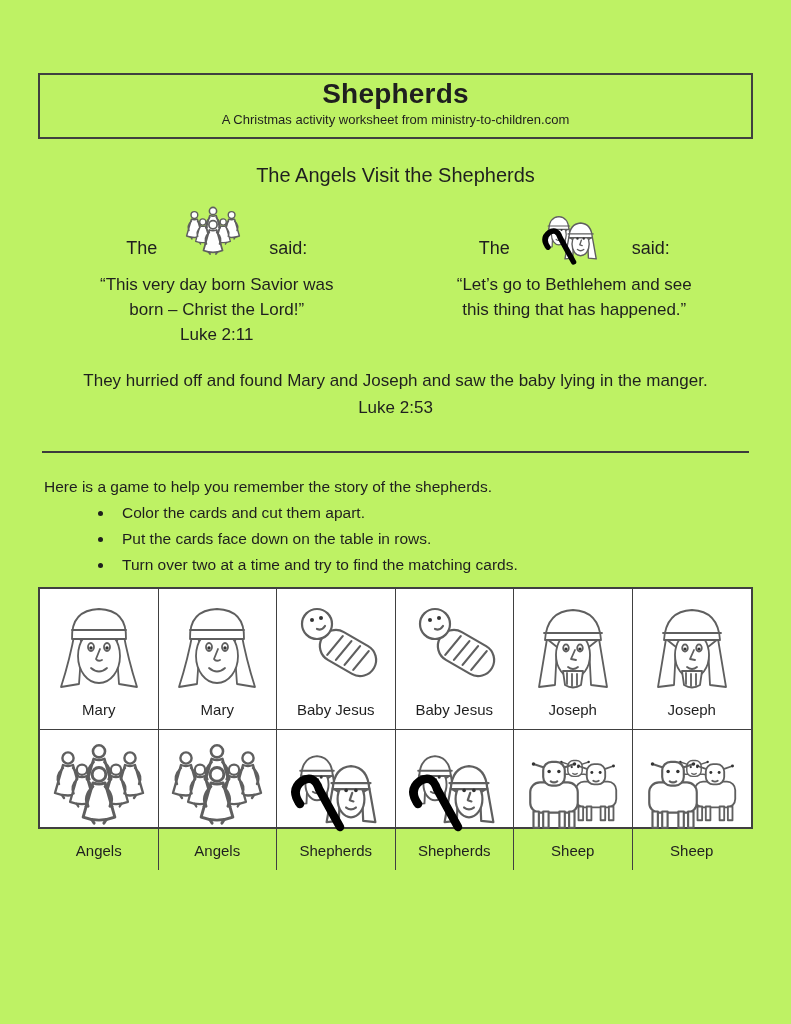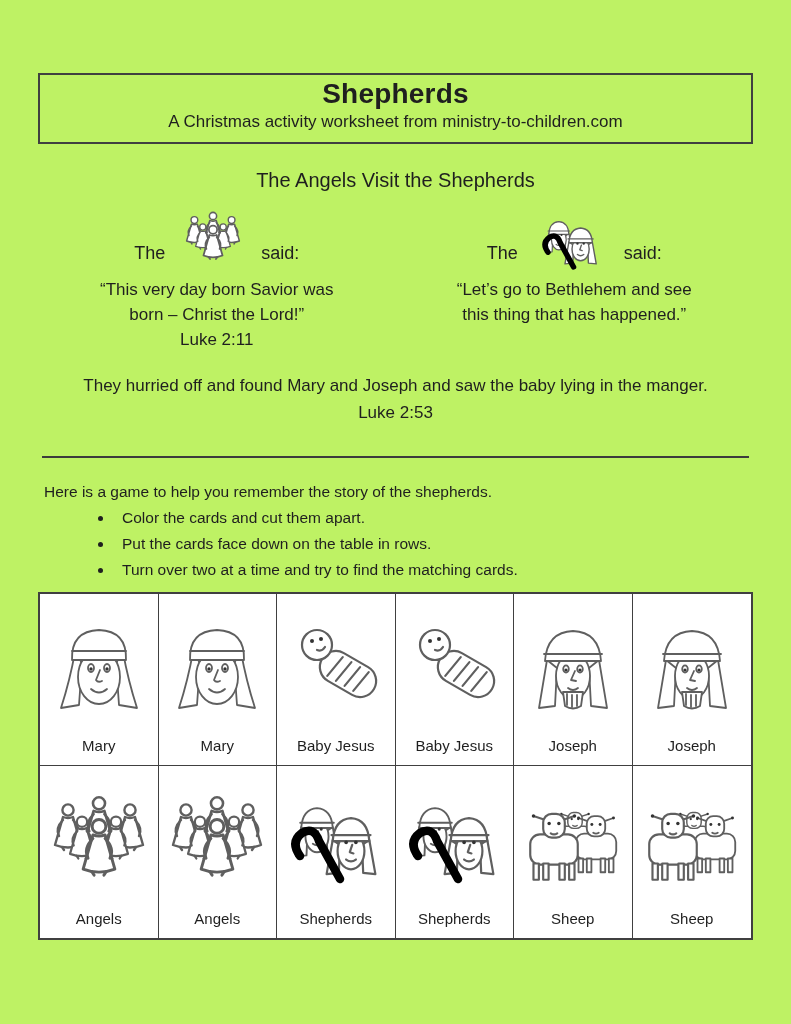--- a/index.html
+++ b/index.html
@@ -6,45 +6,45 @@
   html,body { background:#ffffff; }
   body { font-family:"Liberation Sans", sans-serif; color:#1f1f1f; }
   .page {
     position:relative; width:791px; height:1024px; margin:0 auto;
     background:#bef264; padding:73px 38px 0 38px; overflow:hidden;
   }
   .header-box {
     border:2px solid #404040; text-align:center; padding:3px 8px 10px 8px;
   }
   .title { font-size:28px; font-weight:bold; letter-spacing:0.2px; }
-  .subtitle { font-size:17px; margin-top:2px;text-align:center; }
+  .subtitle { font-size:13px; margin-top:2px;text-align:center; }
   .section-heading {
     text-align:center; font-size:20px; font-weight:normal; margin-top:25px;
   }
   .speakers { display:flex; margin-top:12px; }
   .speaker { width:50%; text-align:center; }
   .speaker-line {
     display:flex; align-items:flex-end; justify-content:center;
-    gap:12px; font-size:18px; height:64px; line-height:26px;
+    gap:20px; font-size:18px; height:64px; line-height:26px;
   }
   .speaker-line .word { padding-bottom:2px; }
   .icon-angels svg { width:72px; height:60px; display:block; }
   .icon-shepherds svg { width:82px; height:64px; display:block; margin-bottom:-6px; }
   .quote { font-size:17px; line-height:25px; margin-top:9px; }
   .quote span { display:block; }
   .narration { text-align:center; font-size:17px; line-height:27px; margin-top:20px; }
   .narration span { display:block; }
   .rule { border-top:2px solid #3c3c3c; margin:30px 4px 0 4px; height:0; }
   .game { margin-top:25px; font-size:15.5px; }
   .game-intro { margin-left:6px; }
   .game-steps { margin:8px 0 0 76px; }
   .game-steps li { margin-bottom:8px; padding-left:8px; }
   .card-grid {
     display:grid; grid-template-columns:repeat(6,1fr); grid-template-rows:1fr 1fr;
-    border:2px solid #404040; margin-top:13px; height:348px; background:#fff;
+    border:2px solid #404040; margin-top:13px; height:242px; background:#fff;
   }
   .card {
     border-right:1.5px solid #404040; border-bottom:1.5px solid #404040;
     display:flex; flex-direction:column; align-items:center;
     justify-content:flex-end; padding:6px 3px 11px 3px;
   }
   .card:nth-child(6n) { border-right:none; }
   .card:nth-child(n+7) { border-bottom:none; }
   .card-art { flex:1 1 auto; display:flex; align-items:center; justify-content:center; width:100%; }
   .card-art svg { width:100px; height:104px; display:block; }

